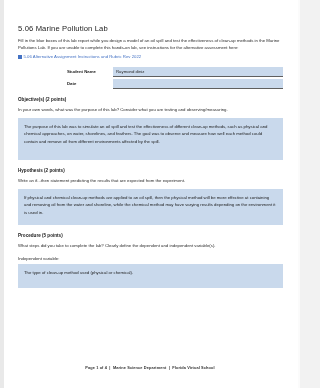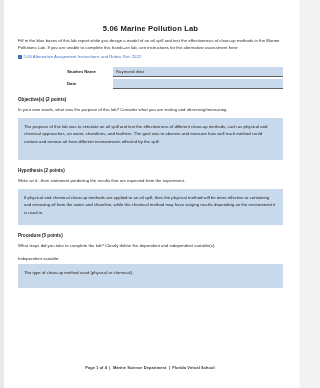--- a/index.html
+++ b/index.html
@@ -38,23 +38,22 @@
     position: absolute;
     left: 4px;
     top: 0;
     width: 294px;
     height: 388px;
     background: #ffffff;
     box-sizing: border-box;
     padding: 14px 15px 0 14px;
   }
   .doc-title {
-    text-align: center;
     font-size: 7.6px;
-    font-weight: bold;
+    font-weight: normal;
     color: #1a1a1a;
     letter-spacing: 0.15px;
     margin: 11px 0 5px 0;
     line-height: 1.1;
   }
   .intro {
     font-size: 4.3px;
     line-height: 1.62;
     color: #2a2a2a;
     margin: 0 0 2px 0;

